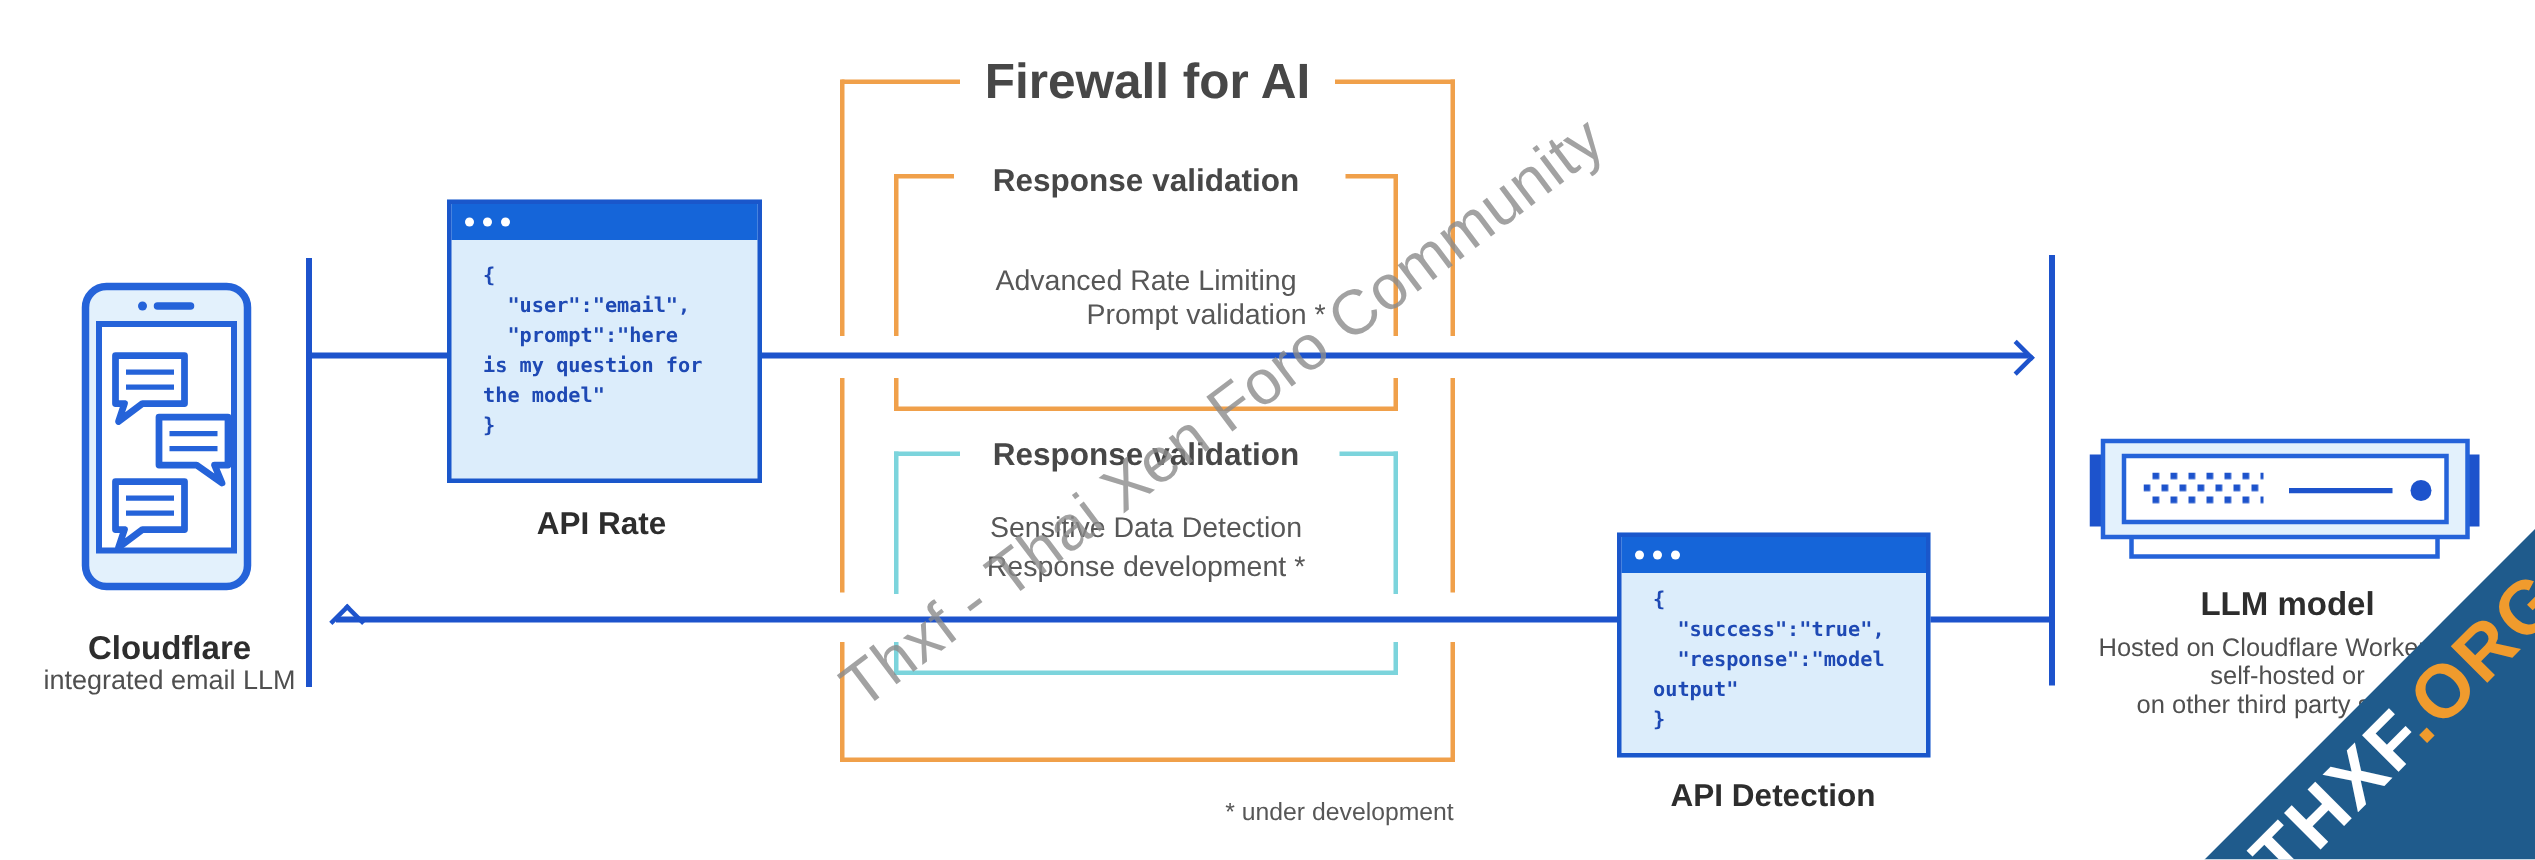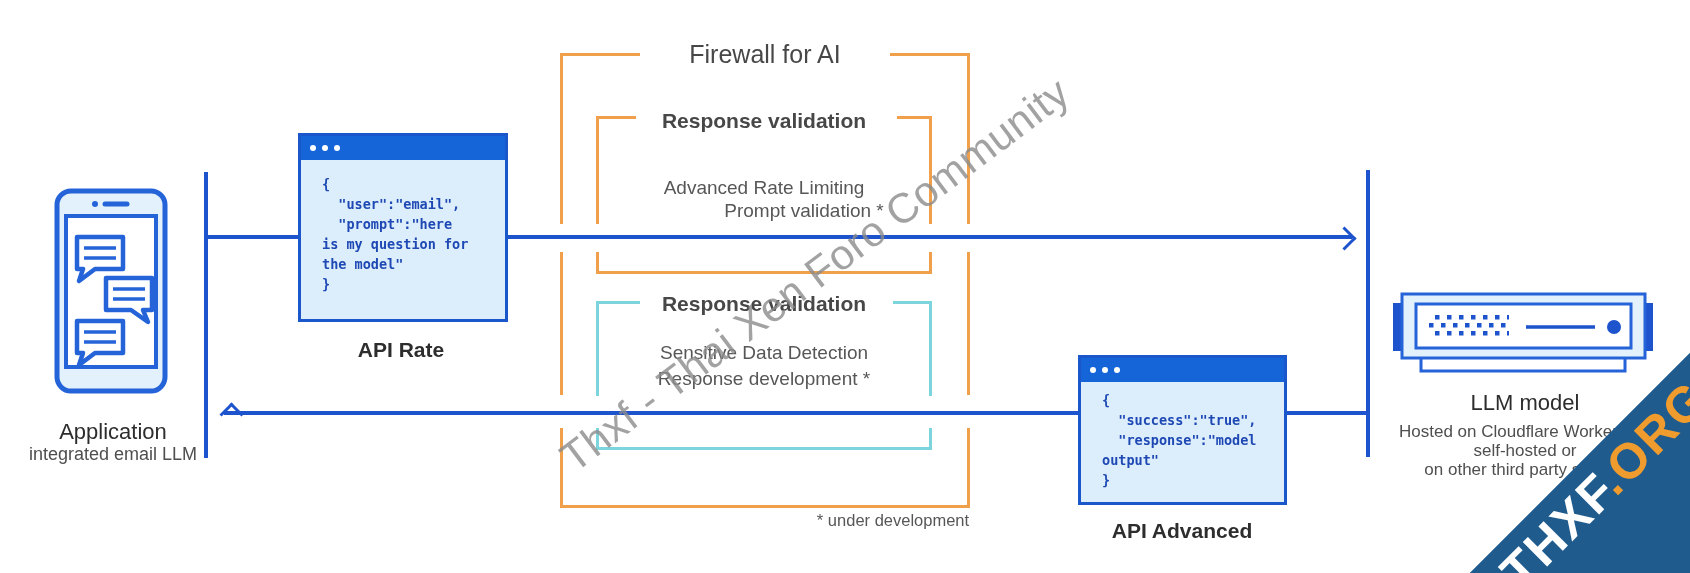--- a/index.html
+++ b/index.html
@@ -2,25 +2,25 @@
 <html style="--line_blue: #1d53cc; --titlebar_blue: #1565d9; --window_border: #1a57cb; --window_fill: #dcedfb; --code_blue: #1e49b4; --orange: #f0a04a; --teal: #7cd4dc; --heading_gray: #474747; --item_gray: #575757; --label_dark: #2d2d2d; --sub_gray: #4f4f4f; --watermark_gray: #8c8c8c; --ribbon_blue: #1f5b8c; --ribbon_orange: #f09b2d; --icon_fill: #e3f1fc; --icon_stroke: #2563d9;"><head>
 <meta charset="utf-8">
 <style>
   html,body{margin:0;padding:0;background:#ffffff;}
   .canvas{
     position:relative;width:1690px;height:573px;background:#ffffff;overflow:hidden;
     font-family:"Liberation Sans","DejaVu Sans",sans-serif;
   }
   
   .ctext{position:absolute;transform:translate(-50%,-50%);white-space:nowrap;z-index:4;}
-  .diagram-title{font-size:25px;font-weight:normal;color:var(--heading_gray,#474747);}
+  .diagram-title{font-size:33px;font-weight:bold;color:var(--heading_gray,#474747);}
   .section-title{font-size:21px;font-weight:bold;color:var(--heading_gray,#474747);}
   .item{font-size:19px;color:var(--item_gray,#575757);}
   .win-label{font-size:21px;font-weight:bold;color:var(--label_dark,#2d2d2d);}
-  .node-title{font-size:22px;font-weight:normal;color:var(--label_dark,#2d2d2d);text-align:center;}
+  .node-title{font-size:22px;font-weight:bold;color:var(--label_dark,#2d2d2d);text-align:center;}
   .node-sub{font-size:18px;color:var(--sub_gray,#4f4f4f);}
   .footnote{font-size:16.5px;color:var(--item_gray,#575757);}
   
   .seg{position:absolute;z-index:1;}
   .seg.blue{background:var(--line_blue,#1d53cc);}
   .seg.orange{background:var(--orange,#f0a04a);}
   .seg.teal{background:var(--teal,#7cd4dc);}
   .chev{position:absolute;width:14px;height:14px;z-index:1;
         border-color:var(--line_blue,#1d53cc);border-style:solid;}
   .chev.right{border-width:3.5px 3.5px 0 0;transform:rotate(45deg);}
@@ -64,21 +64,21 @@
     <path d="M23 49 L69 49 L69 81 L41 81 L25 93 L29 81 L23 81 Z" style="fill:#ffffff;stroke:var(--icon_stroke,#2563d9);" stroke-width="4.5" stroke-linejoin="round"></path>
     <line x1="30" y1="60" x2="62" y2="60" style="stroke:var(--icon_stroke,#2563d9);" stroke-width="3.5"></line>
     <line x1="30" y1="70" x2="62" y2="70" style="stroke:var(--icon_stroke,#2563d9);" stroke-width="3.5"></line>
     <path d="M52 90 L98 90 L98 122 L89 122 L94 134 L77 122 L52 122 Z" style="fill:#ffffff;stroke:var(--icon_stroke,#2563d9);" stroke-width="4.5" stroke-linejoin="round"></path>
     <line x1="59" y1="101" x2="91" y2="101" style="stroke:var(--icon_stroke,#2563d9);" stroke-width="3.5"></line>
     <line x1="59" y1="111" x2="91" y2="111" style="stroke:var(--icon_stroke,#2563d9);" stroke-width="3.5"></line>
     <path d="M23 133 L69 133 L69 165 L41 165 L25 177 L29 165 L23 165 Z" style="fill:#ffffff;stroke:var(--icon_stroke,#2563d9);" stroke-width="4.5" stroke-linejoin="round"></path>
     <line x1="30" y1="144" x2="62" y2="144" style="stroke:var(--icon_stroke,#2563d9);" stroke-width="3.5"></line>
     <line x1="30" y1="154" x2="62" y2="154" style="stroke:var(--icon_stroke,#2563d9);" stroke-width="3.5"></line>
   </svg>
-  <div class="ctext node-title" style="left:113px;top:432px;">Application</div>
+  <div class="ctext node-title" style="left:113px;top:432px;">Cloudflare</div>
   <div class="ctext node-sub" style="left:113px;top:454px;">integrated email LLM</div>
 
   <div class="seg blue" style="left:204px;top:172px;width:3.5px;height:286px;"></div>
   <div class="seg blue" style="left:1366px;top:170px;width:3.5px;height:287px;"></div>
 
   <div class="seg blue" style="left:205px;top:235px;width:1147px;height:3.5px;"></div>
   <div class="chev right" style="left:1336px;top:230px;"></div>
 
   <div class="seg blue" style="left:224px;top:411px;width:1144px;height:3.5px;"></div>
   <div class="chev left" style="left:223px;top:406px;"></div>
@@ -115,21 +115,21 @@
     <div class="seg teal" style="left:596px;top:447px;width:336px;height:3px;"></div>
     <div class="seg teal" style="left:596px;top:301px;width:3px;height:95px;"></div>
     <div class="seg teal" style="left:596px;top:428px;width:3px;height:22px;"></div>
     <div class="seg teal" style="left:929px;top:301px;width:3px;height:95px;"></div>
     <div class="seg teal" style="left:929px;top:428px;width:3px;height:22px;"></div>
   </div>
   <div class="ctext item" style="left:764px;top:353px;">Sensitive Data Detection</div>
   <div class="ctext section-title" style="left:764px;top:304px;">Response validation</div>
   <div class="ctext item" style="left:764px;top:379px;">Response development *</div>
 
-  <div class="ctext footnote" style="left:893px;top:520px;">* under development</div>
+  <div class="ctext footnote" style="left:893px;top:542px;">* under development</div>
 
   <div class="window" style="left:298px;top:133px;width:210px;height:189px;">
     <div class="titlebar">
       <span class="dot"></span>
       <span class="dot"></span>
       <span class="dot"></span>
     </div>
     <pre class="code">{
   "user":"email",
   "prompt":"here
@@ -144,21 +144,21 @@
       <span class="dot"></span>
       <span class="dot"></span>
       <span class="dot"></span>
     </div>
     <pre class="code" style="padding-top:8px;">{
   "success":"true",
   "response":"model
 output"
 }</pre>
   </div>
-  <div class="ctext win-label" style="left:1182px;top:531px;">API Advanced</div>
+  <div class="ctext win-label" style="left:1182px;top:531px;">API Detection</div>
 
   <svg class="icon-svg" style="left:1393px;top:291px;" width="262" height="84" viewBox="0 0 262 84">
     <defs>
       <pattern id="dots" x="0" y="0" width="12" height="16" patternUnits="userSpaceOnUse">
         <rect x="0" y="0" width="4.5" height="4.5" style="fill:var(--line_blue,#1d53cc);"></rect>
         <rect x="6" y="8" width="4.5" height="4.5" style="fill:var(--line_blue,#1d53cc);"></rect>
       </pattern>
     </defs>
     <rect x="0" y="12" width="16" height="48" style="fill:var(--line_blue,#1d53cc);"></rect>
     <rect x="244" y="12" width="16" height="48" style="fill:var(--line_blue,#1d53cc);"></rect>

